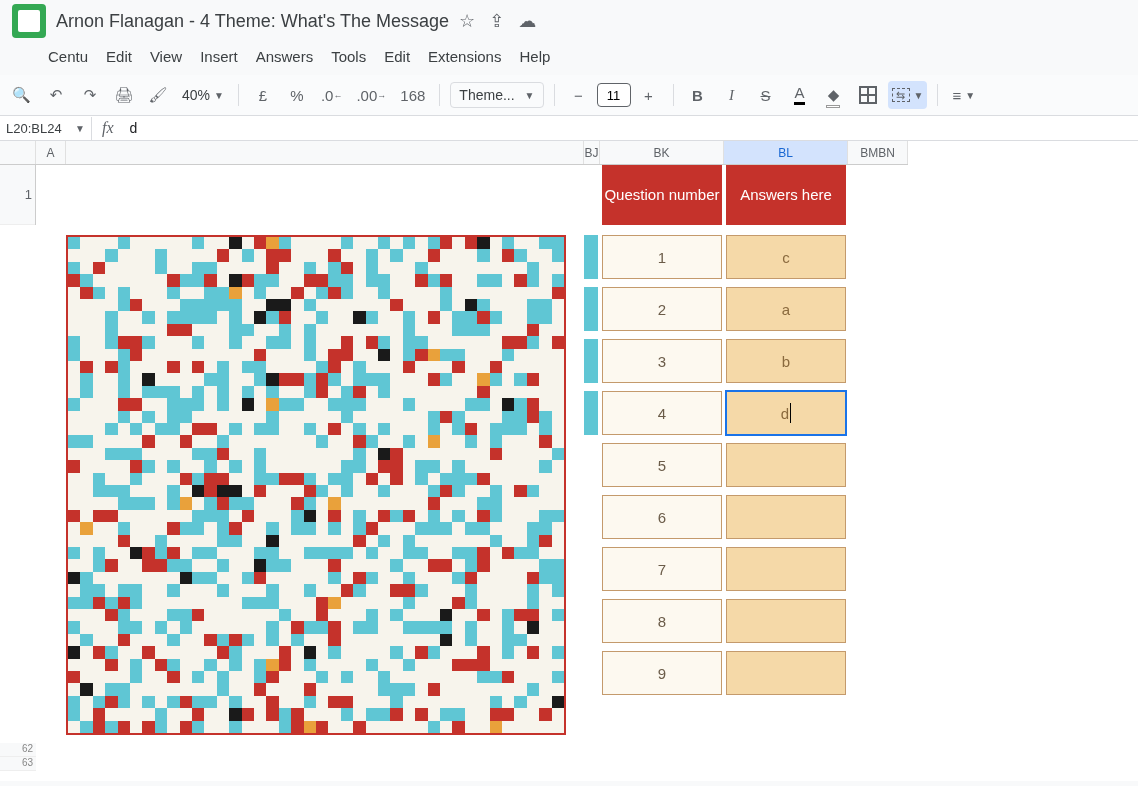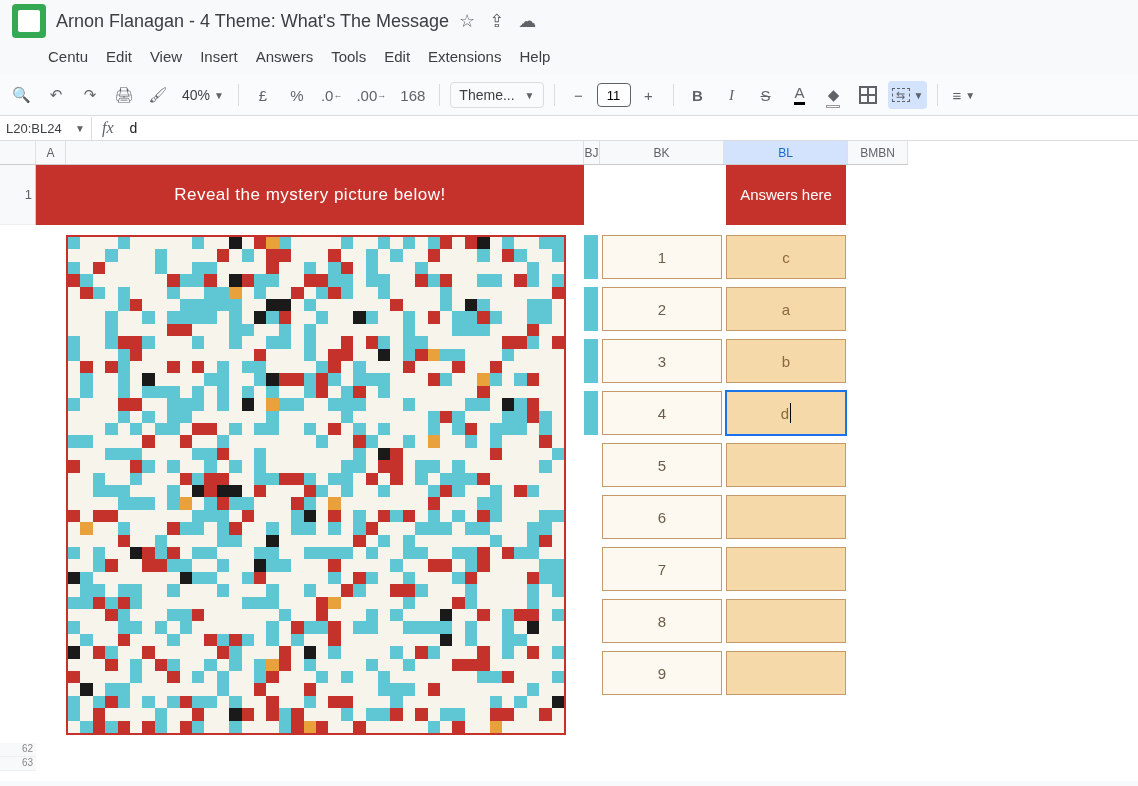--- a/index.html
+++ b/index.html
@@ -183,21 +183,20 @@
     <div style="width:124px">BK</div>
     <div style="width:124px" class="col-bl-selected">BL</div>
     <div style="width:60px">BMBN</div>
   </div>
 
   <div class="rowhdr-col">
     <div class="rowhdr big">1</div>
   </div>
 
   <div class="content">
-    <div class="banner">Reveal the mystery picture below!</div>
 
     <div class="pixelwrap">
       <div class="pixelgrid" id="pixelgrid">
           <div style="background: rgb(95, 198, 212);"></div>
           <div style="background: rgb(247, 244, 236);"></div>
           <div style="background: rgb(247, 244, 236);"></div>
           <div style="background: rgb(247, 244, 236);"></div>
           <div style="background: rgb(95, 198, 212);"></div>
           <div style="background: rgb(247, 244, 236);"></div>
           <div style="background: rgb(247, 244, 236);"></div>
@@ -1797,20 +1796,21 @@
         </div>
     </div>
 
     <div class="bj-strip" id="bjstrip">
         <div></div>
         <div></div>
         <div></div>
         <div></div>
       </div>
 
+    <div class="qa-header qa-q">Question number</div>
     <div class="qa-header qa-a">Answers here</div>
 
     <div class="qa-table" id="qatable">
         <div class="qa-row">
           <div class="qa-cell qa-num">1</div>
           <div class="qa-cell qa-ans">c</div>
         </div>
         <div class="qa-row">
           <div class="qa-cell qa-num">2</div>
           <div class="qa-cell qa-ans">a</div>

